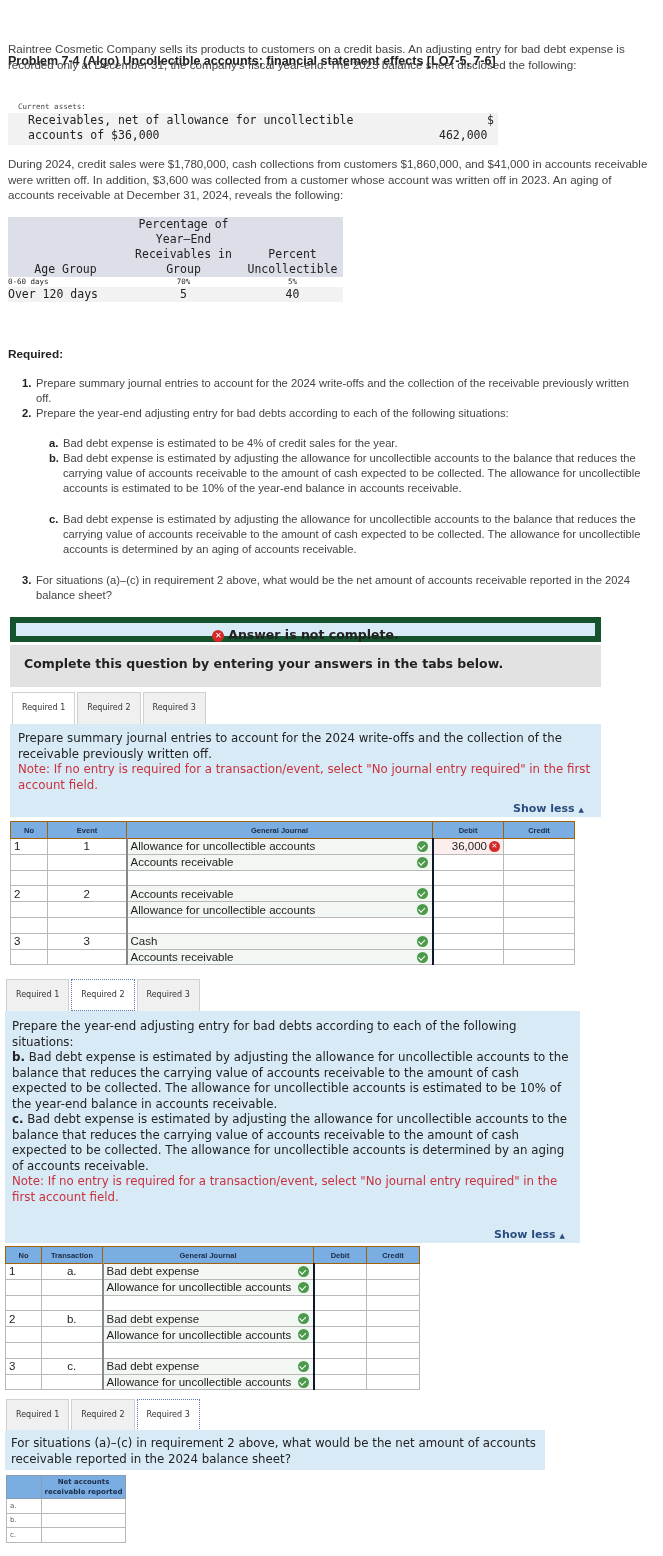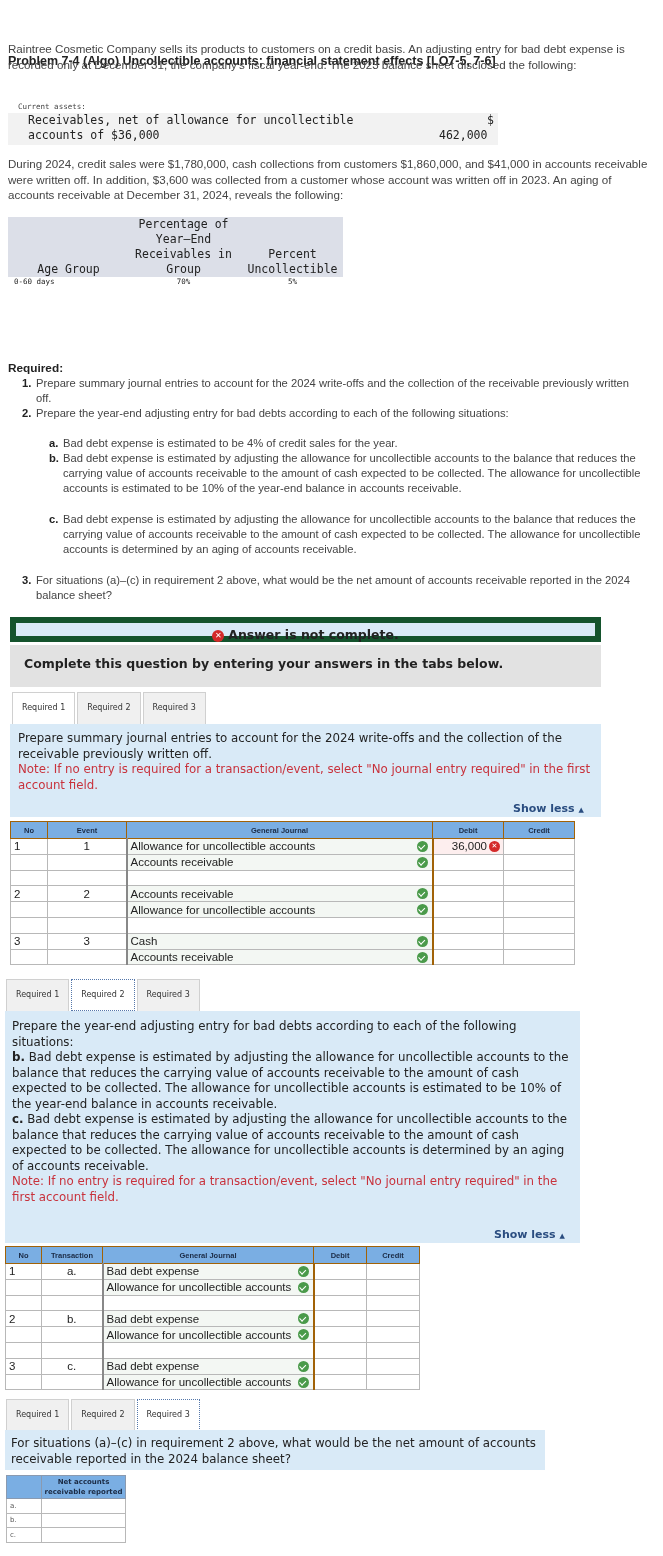--- a/index.html
+++ b/index.html
@@ -15,46 +15,46 @@
   .ca-row2 { left: 28px; top: 128px; font-size: 11.5px; color: #222; }
   .ca-dollar { left: 487px; top: 113px; font-size: 11.5px; color: #222; }
   .ca-amt { left: 439px; top: 128px; font-size: 11.5px; color: #222; }
 
   .aging { left: 8px; top: 217px; width: 335px; }
   .aging table { border-collapse: collapse; width: 335px; font-family: "DejaVu Sans Mono", monospace; color: #222; }
   .aging th { background: #dcdfe8; font-weight: normal; font-size: 11.5px; line-height: 15px; vertical-align: bottom; padding: 0 2px; }
   .aging td { font-size: 11.5px; line-height: 15px; padding: 0 2px; }
   .aging tr.small td { font-size: 7.5px; line-height: 10px; }
   .aging tr.alt td { background: #f2f2f2; }
-  .aging .c0 { width: 117px; text-align: left; padding-left: 6px; margin-top: 40px; }
+  .aging .c0 { width: 117px; text-align: left; padding-left: 0; margin-top: 40px; }
   .aging .c1 { width: 117px; text-align: center; }
   .aging .c2 { text-align: center; }
   .aging th.c0 { text-align: center; }
 
-  .req-h { left: 8px; top: 347px; font-weight: bold; font-size: 11.8px; color: #222; margin-top: 14px; }
+  .req-h { left: 8px; top: 347px; font-weight: bold; font-size: 11.8px; color: #222; }
   .li { font-size: 11.2px; line-height: 15px; color: #444; }
   .li b { color: #222; }
 
   .alert { left: 10px; top: 617px; width: 591px; height: 25px; background: #d9eaf7; border: 6px solid #14532d; text-align: center; font-weight: bold; font-size: 12.5px; line-height: 24px; color: #222; font-family: "DejaVu Sans", sans-serif; }
   .xbadge { display: inline-block; width: 12px; height: 12px; border-radius: 50%; background: #d42a2a; color: #fff; font-size: 8px; line-height: 12px; text-align: center; vertical-align: 1px; margin-right: 4px; font-weight: bold; }
   .complete { left: 10px; top: 645px; width: 591px; height: 42px; background: #e2e2e2; padding-left: 14px; font-weight: bold; font-size: 12.5px; line-height: 38px; color: #222; font-family: "DejaVu Sans", sans-serif; }
 
   .tabs { display: flex; }
   .tab { height: 32px; border: 1px solid #d0d0d0; border-bottom: none; background: #f0f0f0; font-family: "DejaVu Sans", sans-serif; font-size: 8px; color: #333; padding: 0 9px; line-height: 30px; margin-right: 2px; cursor: pointer; }
   .tab.active { background: #fff; }
   .tab.focused { border: 1px dotted #5577aa; background: #fff; }
 
   .panel { background: #d9eaf7; font-family: "DejaVu Sans", sans-serif; font-size: 11.8px; line-height: 15.5px; color: #222; padding: 8px 10px; }
   .note { color: #c8323c; }
   .showless { position: absolute; font-family: "DejaVu Sans", sans-serif; font-weight: bold; font-size: 11px; color: #2a4d80; cursor: pointer; }
 
   table.jt { border-collapse: collapse; font-family: "Liberation Sans", sans-serif; font-size: 11.5px; color: #222; }
   table.jt th { background: #7aaee3; font-size: 7.5px; font-weight: bold; color: #1a2a44; height: 17px; border: 1px solid #a16207; }
   table.jt td { height: 15.8px; border: 1px solid #b8b8b8; padding: 0 3px; }
-  table.jt td.acct { background: #f3f7f3; position: relative; border-left: 2px solid #888; border-right: 2px solid #a16207; }
+  table.jt td.acct { background: #f3f7f3; position: relative; border-left: 2px solid #888; border-right: 2px solid #0f172a; }
   table.jt td.acct.empty { background: #fff; }
   table.jt td.debit-err { background: #fdeeee; text-align: right; padding-right: 16px; position: relative; }
   .check { position: absolute; right: 4px; top: 2px; width: 11px; height: 11px; border-radius: 50%; background: #4a9a4a; }
   .check::after { content: ""; position: absolute; left: 3.5px; top: 2px; width: 2.5px; height: 4.5px; border: solid #fff; border-width: 0 1.5px 1.5px 0; transform: rotate(45deg); }
   .xcirc { position: absolute; right: 3px; top: 2px; width: 11px; height: 11px; border-radius: 50%; background: #d42a2a; color: #fff; font-size: 7px; line-height: 11px; text-align: center; font-weight: bold; font-family: "DejaVu Sans", sans-serif; }
   .center { text-align: center; }
 
   table.nt { border-collapse: collapse; font-family: "DejaVu Sans", sans-serif; font-size: 7px; color: #555; }
   table.nt th { background: #7aaee3; font-weight: bold; color: #1a2a44; font-size: 7px; line-height: 10px; border: 1px solid #8a9ab0; padding: 1px 0; }
   table.nt td { border: 1px solid #b8b8b8; height: 14.5px; padding-left: 3px; }
@@ -80,20 +80,25 @@
     <tbody>
         <tr>
       <th class="c0">Age Group</th>
       <th class="c1">Percentage of<br>Year–End<br>Receivables in<br>Group</th>
       <th class="c2">Percent<br>Uncollectible</th>
     </tr>
     <tr class="small">
       <td class="c0">0-60 days</td>
       <td class="c1">70%</td>
       <td class="c2">5%</td>
+    </tr>
+    <tr class="alt">
+      <td class="c0">Over 120 days</td>
+      <td class="c1">5</td>
+      <td class="c2">40</td>
     </tr>
   </tbody>
     </table>
 </div>
 
 <div class="abs req-h">Required:</div>
 
 <div class="abs li" style="left:22px; top:376px;"><b>1.</b></div>
 <div class="abs li" style="left:36px; top:376px; width:600px;">Prepare summary journal entries to account for the 2024 write-offs and the collection of the receivable previously written off.</div>
 

